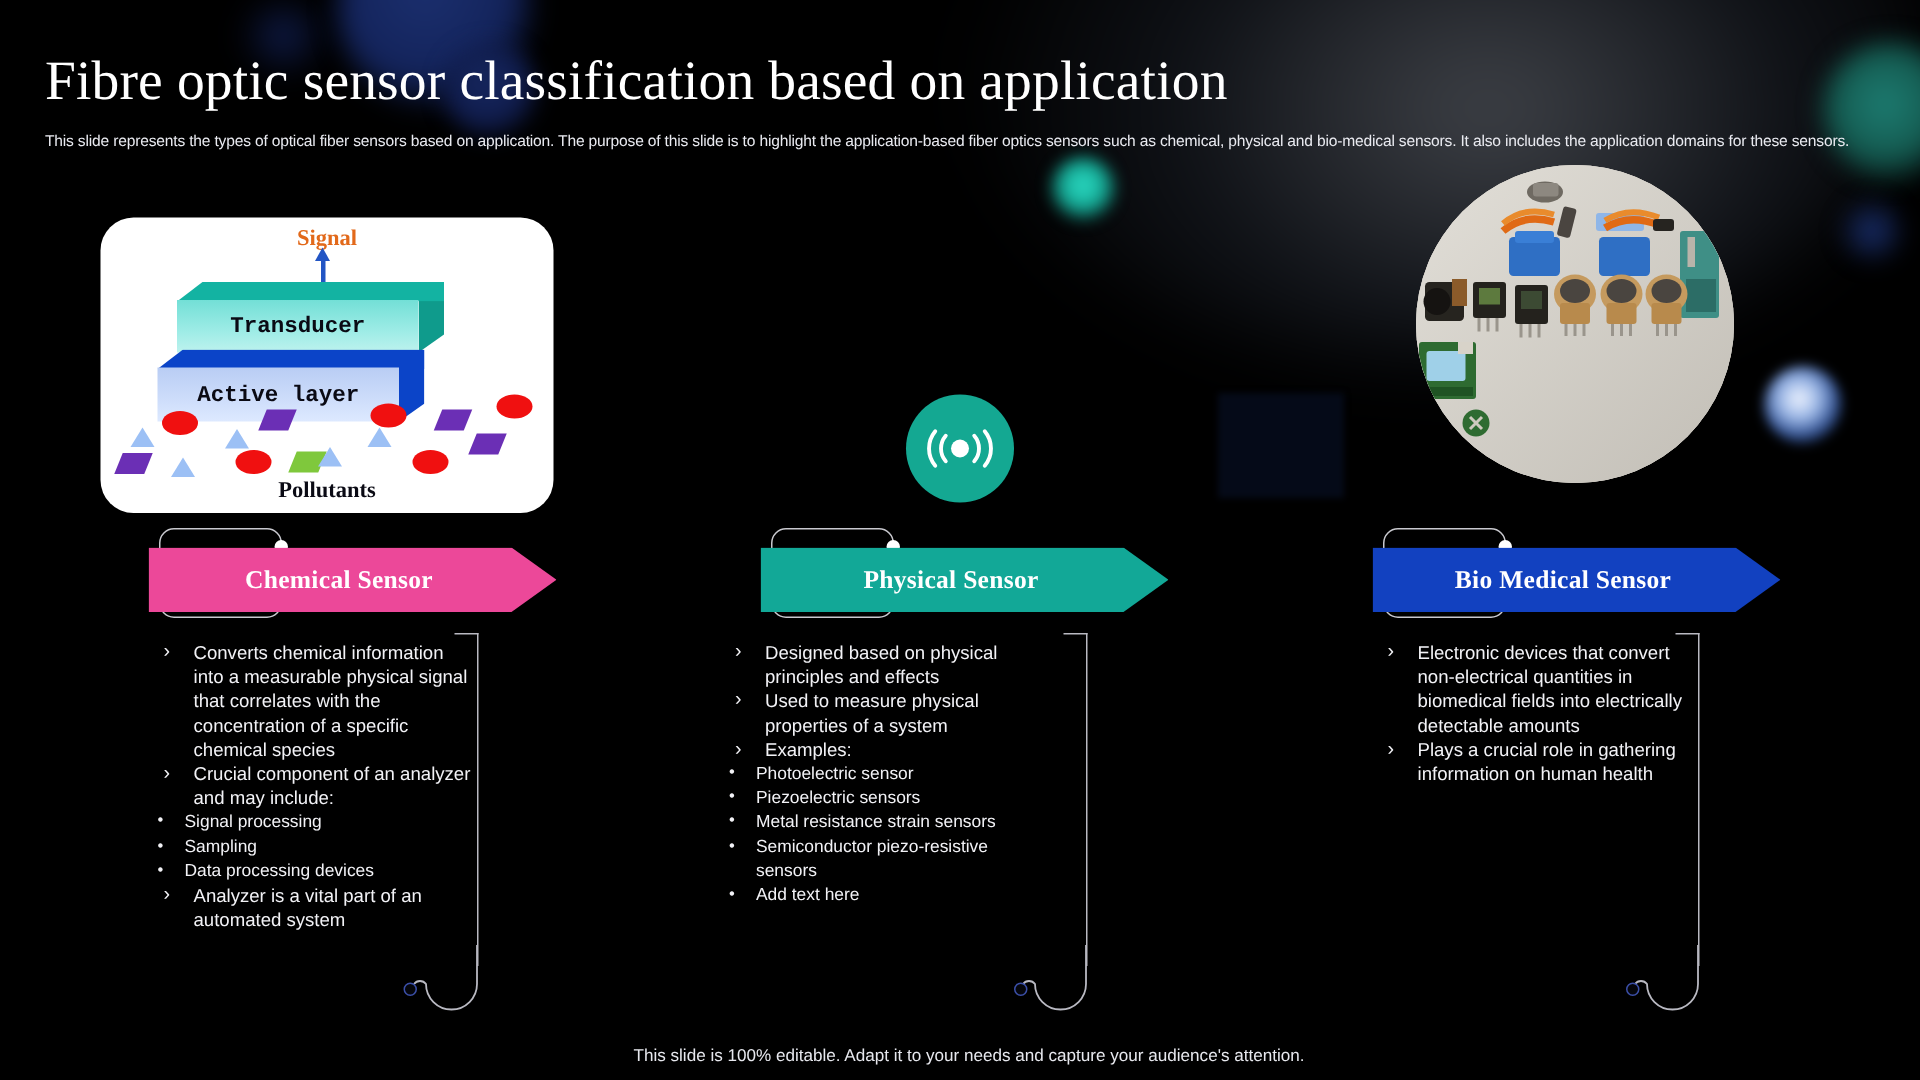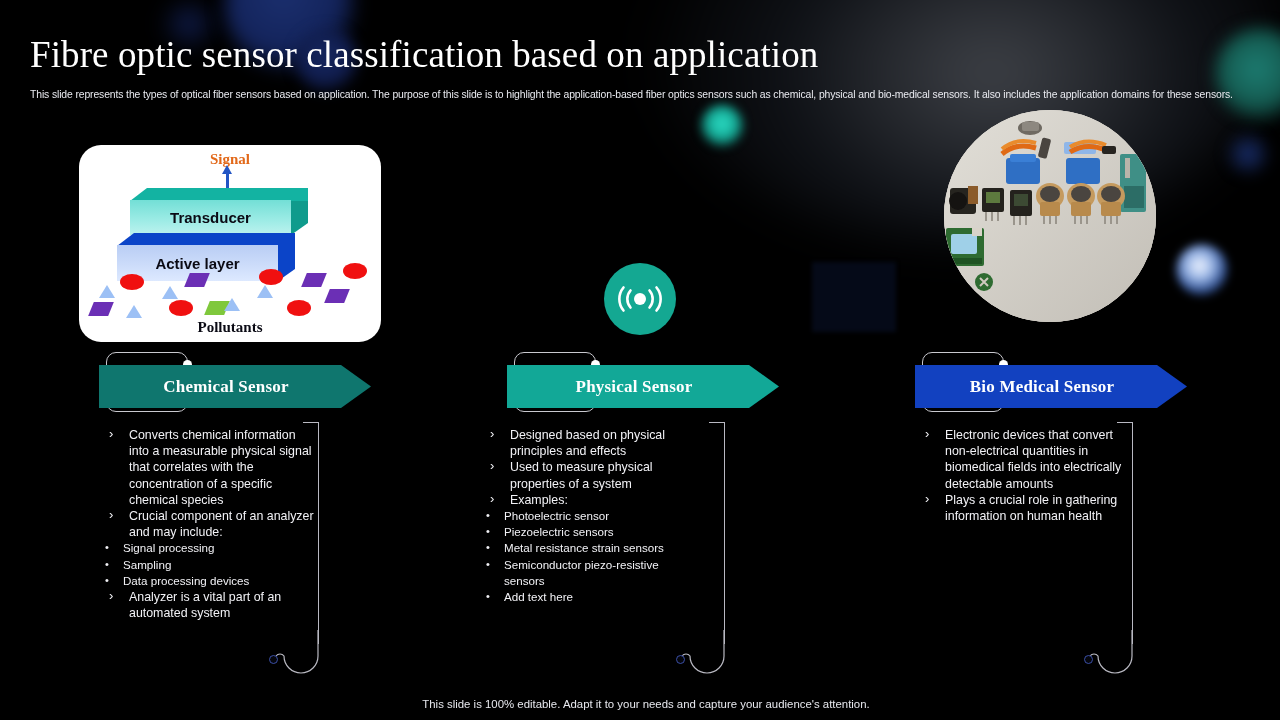--- a/index.html
+++ b/index.html
@@ -75,21 +75,21 @@
     white-space: nowrap;
   }
   .page-subtitle {
     position: absolute; left: 30px; top: 87px; width: 1205px;
     font-size: 10.4px; color: #e9eaf0; line-height: 15px;
     letter-spacing: -0.12px;
   }
 
   
   .illus-card {
-    position: absolute; left: 79px; top: 145px;
+    position: absolute; left: 67px; top: 145px;
     width: 302px; height: 197px;
     background: #ffffff; border-radius: 22px;
   }
   .sig-label {
     position: absolute; left: 0; top: 6px; width: 100%;
     text-align: center;
     font-family: "Liberation Serif", serif;
     font-weight: bold; font-size: 15px; color: #e2691a;
   }
   .sig-arrow {
@@ -112,41 +112,41 @@
     background: #13b3a2;
     clip-path: polygon(0 13px, 17px 0, 100% 0, 178px 13px);
   }
   .transducer-face {
     left: 51px; top: 55px; width: 161px; height: 35px;
     background: linear-gradient(180deg, #73dfd6 0%, #9eece6 60%, #bdf2ee 100%);
   }
   .transducer-label {
     position: absolute; left: 51px; top: 55px; width: 161px; height: 35px;
     display: flex; align-items: center; justify-content: center;
-    font-family: Liberation Sans, sans-serif;
+    font-family: Liberation Mono, monospace;
     font-weight: bold; font-size: 15px; color: #0a0a14;
   }
   .active-side {
     left: 199px; top: 88px; width: 17px; height: 48px;
     background: #0b44c8;
     clip-path: polygon(0 12px, 100% 0, 100% 36px, 0 100%);
   }
   .active-top {
     left: 38px; top: 88px; width: 178px; height: 13px;
     background: #0b44c8;
     clip-path: polygon(0 13px, 17px 0, 100% 0, 178px 13px);
   }
   .active-face {
     left: 38px; top: 100px; width: 161px; height: 36px;
     background: linear-gradient(180deg, #b9cdf4 0%, #ccdcfa 55%, #dde9ff 100%);
   }
   .active-label {
     position: absolute; left: 38px; top: 100px; width: 161px; height: 36px;
     display: flex; align-items: center; justify-content: center;
-    font-family: Liberation Sans, sans-serif;
+    font-family: Liberation Mono, monospace;
     font-weight: bold; font-size: 15px; color: #0a0a14;
   }
   .pollutants-label {
     position: absolute; left: 0; bottom: 6px; width: 100%;
     text-align: center;
     font-family: "Liberation Serif", serif;
     font-weight: bold; font-size: 15px; color: #0a0a14;
   }
   .p-shape { position: absolute; }
   .p-ellipse { border-radius: 50%; background: #f01010; }
@@ -386,21 +386,21 @@
 
 <div class="bracket" style="left:106px; top:352px; width:82px; height:60px;"></div>
 <div class="bracket-dot" style="left:183px; top:360px;"></div>
 
 <div class="bracket" style="left:514px; top:352px; width:82px; height:60px;"></div>
 <div class="bracket-dot" style="left:591px; top:360px;"></div>
 
 <div class="bracket" style="left:922px; top:352px; width:82px; height:60px;"></div>
 <div class="bracket-dot" style="left:999px; top:360px;"></div>
 
-<div class="banner" id="banner-0" style="left: 99px; top: 365px; width: 272px; background: #0f766e;">
+<div class="banner" id="banner-0" style="left: 99px; top: 365px; width: 272px; background: #ec4899;">
   <span class="banner-label">Chemical Sensor</span>
 </div>
 <div class="banner" id="banner-1" style="left: 507px; top: 365px; width: 272px; background: rgb(18, 168, 151);">
   <span class="banner-label">Physical Sensor</span>
 </div>
 <div class="banner" id="banner-2" style="left: 915px; top: 365px; width: 272px; background: rgb(18, 65, 192);">
   <span class="banner-label">Bio Medical Sensor</span>
 </div>
 
 <div class="col-rule">

